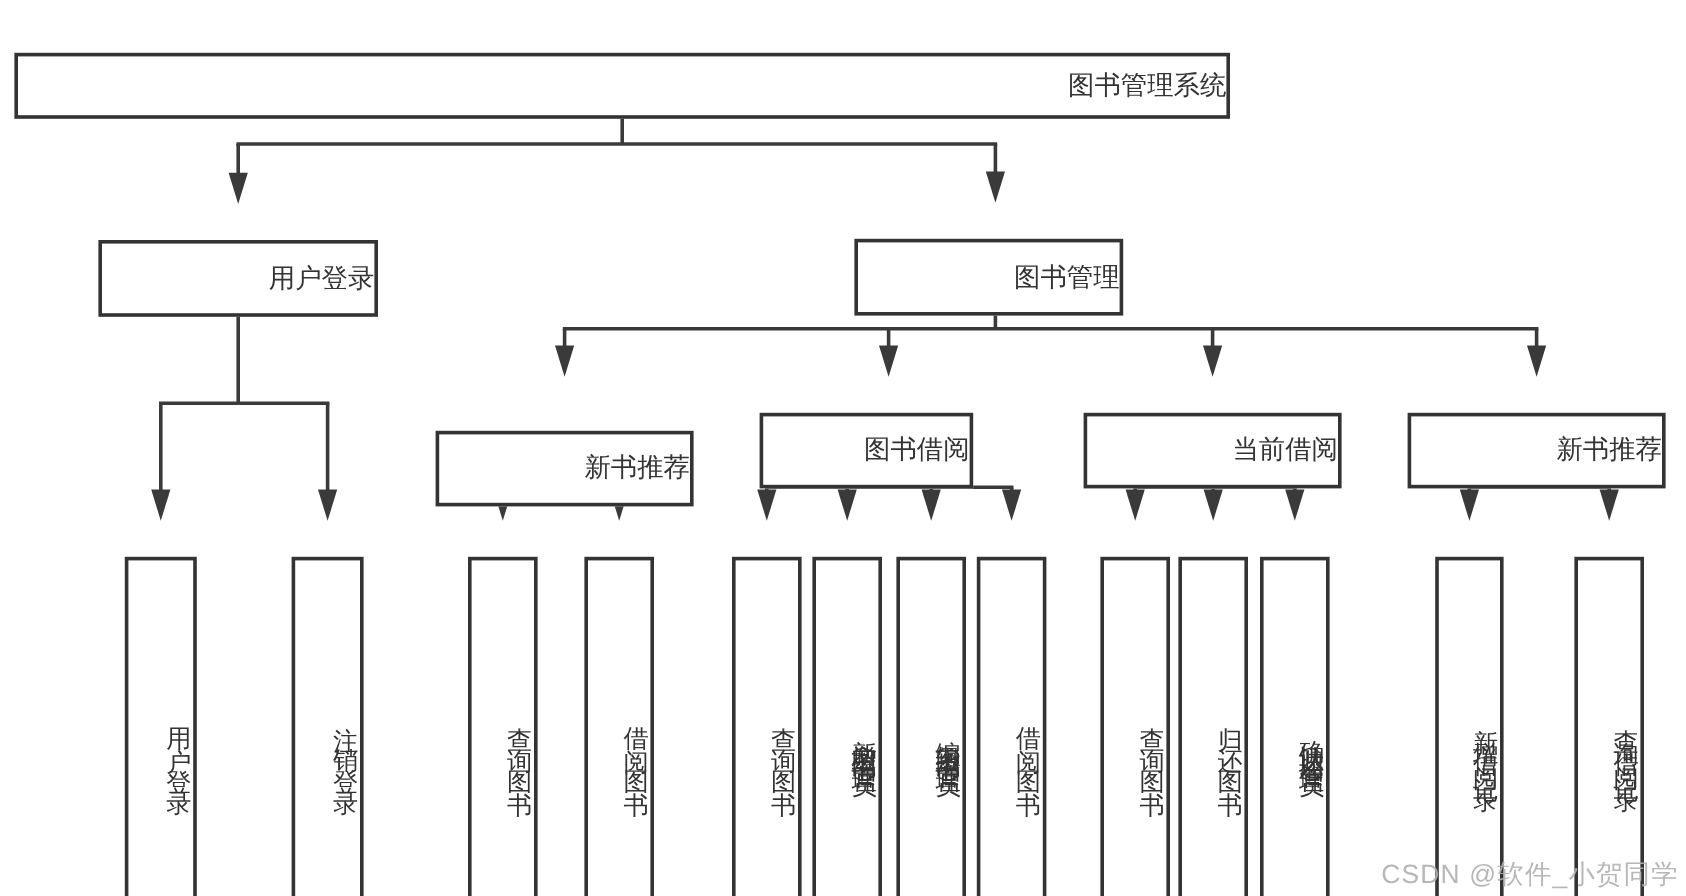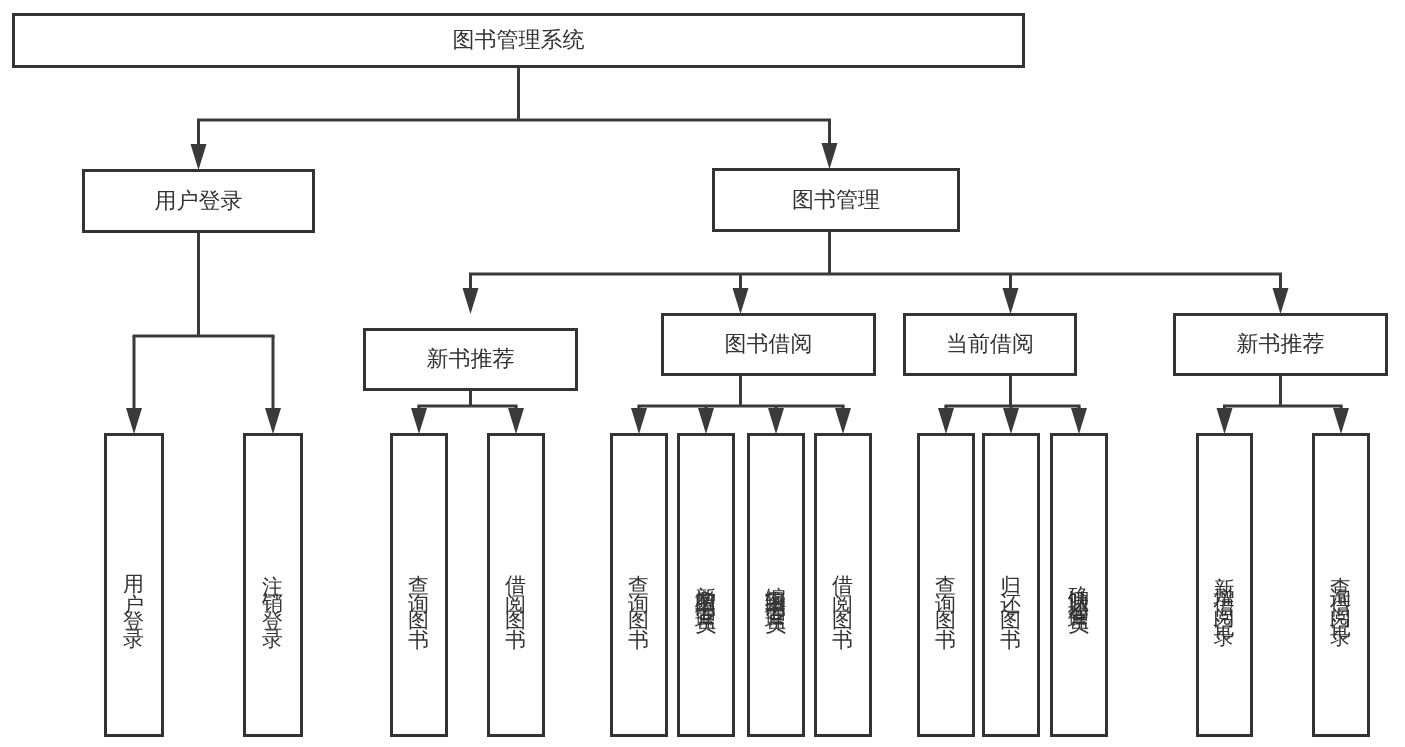--- a/index.html
+++ b/index.html
@@ -7,23 +7,24 @@
   }
   html,body{margin:0;padding:0;background:#fff;}
   #canvas{
     position:relative; width:1405px; height:747px; background:var(--bg);
     font-family:"Liberation Sans", sans-serif; overflow:hidden;
   }
   #edge-layer{position:absolute; left:0; top:0; width:1405px; height:747px;}
   .node{
     position:absolute; box-sizing:border-box;
     border:3px solid var(--border); background:#fff;
-    display:flex; align-items:center; justify-content:center;
+    display:flex; align-items:center; justify-content:flex-end;
     color:var(--text); font-size:22px; line-height:1.2; text-align:center;
     white-space:nowrap;
+    margin-top:31px;
   }
   .node.vertical{font-size:21px;}
   .node.vertical .lbl{writing-mode:vertical-rl;}
   #watermark{
     position:absolute; top:714px; right:6px;
     font-size:22px; letter-spacing:1px; color:var(--wm); opacity:0.9;
     font-family:"Liberation Sans", sans-serif;
   }
 </style>
 </head>
@@ -84,30 +85,30 @@
       <line x1="1341" y1="406" x2="1341" y2="411" stroke="#3a3a3a" stroke-width="3"></line>
       <polygon points="1333,408 1349,408 1341,434" fill="#3a3a3a"></polygon>
     </svg>
   <div id="nodes">
       <div class="node" style="left: 12px; top: 13px; width: 1013px; height: 55px;">
         <span class="lbl">图书管理系统</span>
       </div>
       <div class="node" style="left: 82px; top: 169px; width: 233px; height: 64px;">
         <span class="lbl">用户登录</span>
       </div>
-      <div class="node" style="left: 712px; top: 168px; width: 248px; height: 64px;">
+      <div class="node" style="left: 712px; top: 168px; width: 224px; height: 64px;">
         <span class="lbl">图书管理</span>
       </div>
       <div class="node" style="left: 363px; top: 328px; width: 215px; height: 63px;">
         <span class="lbl">新书推荐</span>
       </div>
-      <div class="node" style="left: 661px; top: 313px; width: 215px; height: 63px;">
+      <div class="node" style="left: 633px; top: 313px; width: 178px; height: 63px;">
         <span class="lbl">图书借阅</span>
       </div>
-      <div class="node" style="left: 903px; top: 313px; width: 174px; height: 63px;">
+      <div class="node" style="left: 903px; top: 313px; width: 215px; height: 63px;">
         <span class="lbl">当前借阅</span>
       </div>
       <div class="node" style="left: 1173px; top: 313px; width: 215px; height: 63px;">
         <span class="lbl">新书推荐</span>
       </div>
       <div class="node vertical" style="left: 104px; top: 433px; width: 60px; height: 304px;">
         <span class="lbl" style="letter-spacing: 18px; margin-bottom: -18px;">用户登录</span>
       </div>
       <div class="node vertical" style="left: 243px; top: 433px; width: 60px; height: 304px;">
         <span class="lbl" style="letter-spacing: 18px; margin-bottom: -18px;">注销登录</span>
@@ -139,13 +140,14 @@
       <div class="node vertical" style="left: 1050px; top: 433px; width: 58px; height: 304px;">
         <span class="lbl" style="letter-spacing: 4px; margin-bottom: -4px;">确认归还（管理员）</span>
       </div>
       <div class="node vertical" style="left: 1196px; top: 433px; width: 57px; height: 304px;">
         <span class="lbl" style="letter-spacing: 10px; margin-bottom: -10px;">新增借阅记录</span>
       </div>
       <div class="node vertical" style="left: 1312px; top: 433px; width: 58px; height: 304px;">
         <span class="lbl" style="letter-spacing: 10px; margin-bottom: -10px;">查询借阅记录</span>
       </div>
     </div>
+  <div id="watermark">CSDN @软件_小贺同学</div>
 </div>
 
 </body></html>

